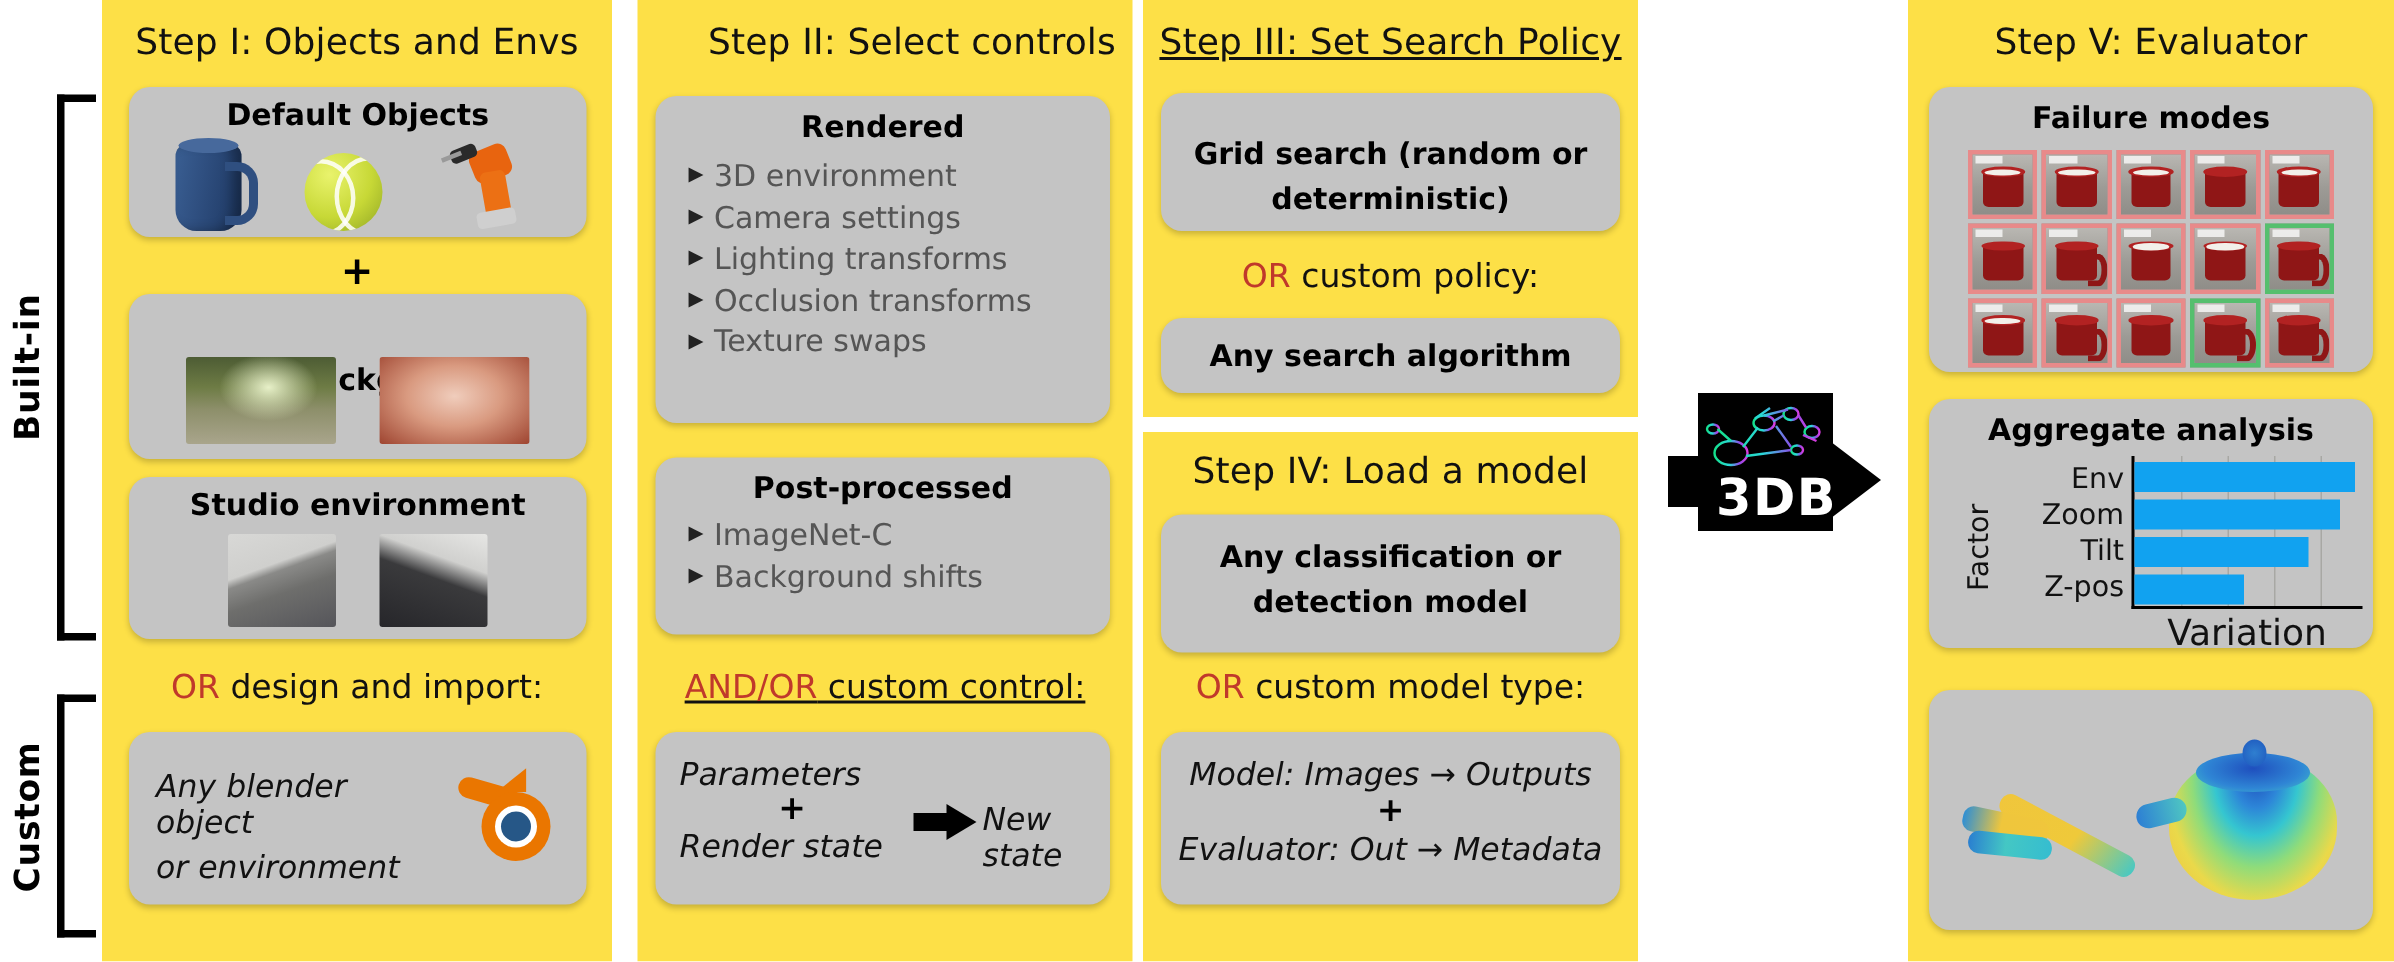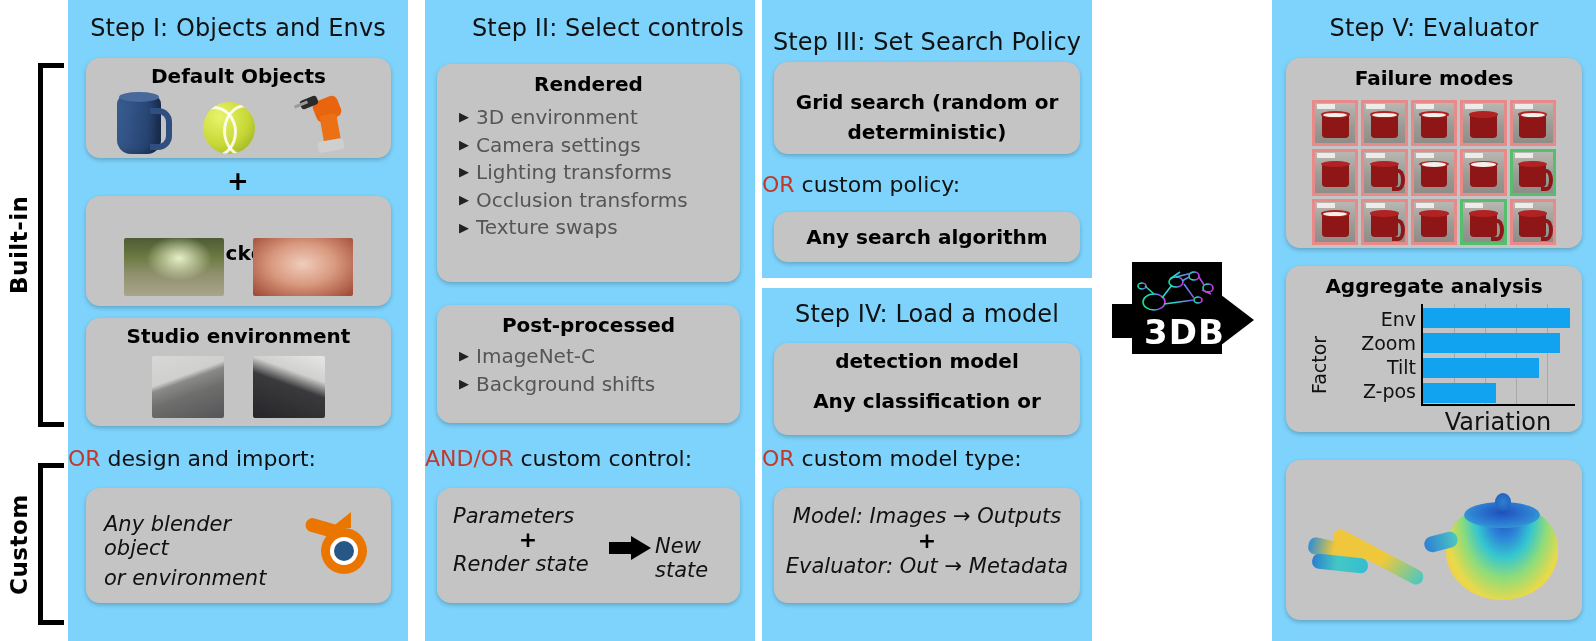--- a/index.html
+++ b/index.html
@@ -1,29 +1,29 @@
 <!DOCTYPE html>
 <html><head>
 <meta charset="utf-8">
 <style>
   html,body{margin:0;padding:0;background:#ffffff;}
   body{width:1596px;height:641px;font-family:"DejaVu Sans",sans-serif;overflow:hidden;}
   #root{position:relative;width:1596px;height:641px;background:#ffffff;}
 
-  .panel{position:absolute;background:#7dd3fc;box-sizing:border-box;}
+  .panel{position:absolute;background:#fde047;box-sizing:border-box;}
   .panel-title{text-align:center;font-size:24px;color:#111;font-family:"DejaVu Sans",sans-serif;
                font-weight:400;letter-spacing:.1px;}
 
   .card{background:#c4c4c4;border-radius:14px;box-shadow:0 2px 4px rgba(0,0,0,.22);
         box-sizing:border-box;position:relative;}
   .card-title{font-weight:bold;font-size:20px;color:#000;text-align:center;}
   .bullet-row{display:flex;align-items:center;gap:7px;font-size:20px;color:#555;line-height:1.38;}
   .tri{color:#222;font-size:13px;line-height:1;display:inline-block;transform:translateY(-1px);}
 
-  .connector{text-align:left;font-size:22px;color:#111;}
+  .connector{text-align:center;font-size:22px;color:#111;}
   .kw-red{color:#c0392b;}
   .plus{font-weight:bold;font-size:26px;text-align:center;color:#000;}
 
   .ital{font-style:italic;font-size:21px;color:#111;}
 
   
   .side-label{position:absolute;font-weight:bold;font-size:23px;color:#000;
               writing-mode:vertical-rl;transform:rotate(180deg);text-align:center;
               letter-spacing:.5px;}
   .bracket{position:absolute;border-left:5px solid #000;border-top:5px solid #000;
@@ -236,61 +236,61 @@
           <span class="tri">▶</span>
           <span>ImageNet-C</span>
         </div>
         <div class="bullet-row">
           <span class="tri">▶</span>
           <span>Background shifts</span>
         </div>
       </div>
     </div>
 
-    <div class="connector" style="position:absolute;left:0;right:0;top:446px;">
+    <div class="connector" style="position:absolute;left:0;right:0;top:446px;text-decoration:underline;">
       <span class="kw-red">AND/OR</span><span> custom control:</span>
     </div>
 
     <div class="card" style="position:absolute;left:12px;top:488px;width:303px;height:115px;">
       <div style="position:absolute;left:16px;top:16px;width:150px;text-align:center;">
         <div class="ital" style="text-align:left;">Parameters</div>
         <div class="plus" style="font-size:22px;line-height:1.0;margin:1px 0;">+</div>
         <div class="ital" style="text-align:left;">Render state</div>
       </div>
       <div class="arrow" style="position:absolute;left:172px;top:48px;width:42px;height:22px;">
         <div class="shaft" style="left:0;top:6px;width:24px;height:12px;"></div>
         <div class="head" style="left:22px;top:0px;border-width:12px 0 12px 20px;"></div>
       </div>
       <div class="ital" style="position:absolute;left:218px;top:46px;">New state</div>
     </div>
   </div>
 
   <div class="panel" style="left:762px;top:0;width:330px;height:278px;">
-    <div class="panel-title" style="margin-top:28px;">Step III: Set Search Policy</div>
+    <div class="panel-title" style="margin-top:14px;text-decoration:underline;">Step III: Set Search Policy</div>
 
     <div class="card" style="position:absolute;left:12px;top:62px;width:306px;height:92px;">
       <div class="card-title" style="padding-top:28px;">Grid search (random or</div>
       <div class="card-title" style="padding-top:6px;">deterministic)</div>
     </div>
 
     <div class="connector" style="position:absolute;left:0;right:0;top:172px;">
       <span class="kw-red">OR</span><span> custom policy:</span>
     </div>
 
     <div class="card" style="position:absolute;left:12px;top:212px;width:306px;height:50px;">
       <div class="card-title" style="padding-top:13px;">Any search algorithm</div>
     </div>
   </div>
 
   <div class="panel" style="left:762px;top:288px;width:330px;height:353px;">
     <div class="panel-title" style="margin-top:12px;">Step IV: Load a model</div>
 
     <div class="card" style="position:absolute;left:12px;top:55px;width:306px;height:92px;">
+      <div class="card-title" style="padding-top:16px;">Any classification or</div>
       <div class="card-title" style="padding-top:6px;">detection model</div>
-      <div class="card-title" style="padding-top:16px;">Any classification or</div>
     </div>
 
     <div class="connector" style="position:absolute;left:0;right:0;top:158px;">
       <span class="kw-red">OR</span><span> custom model type:</span>
     </div>
 
     <div class="card" style="position:absolute;left:12px;top:200px;width:306px;height:115px;text-align:center;">
       <div class="ital" style="padding-top:16px;">Model: Images → Outputs</div>
       <div class="plus" style="font-size:22px;line-height:1.0;margin:2px 0;">+</div>
       <div class="ital">Evaluator: Out → Metadata</div>

